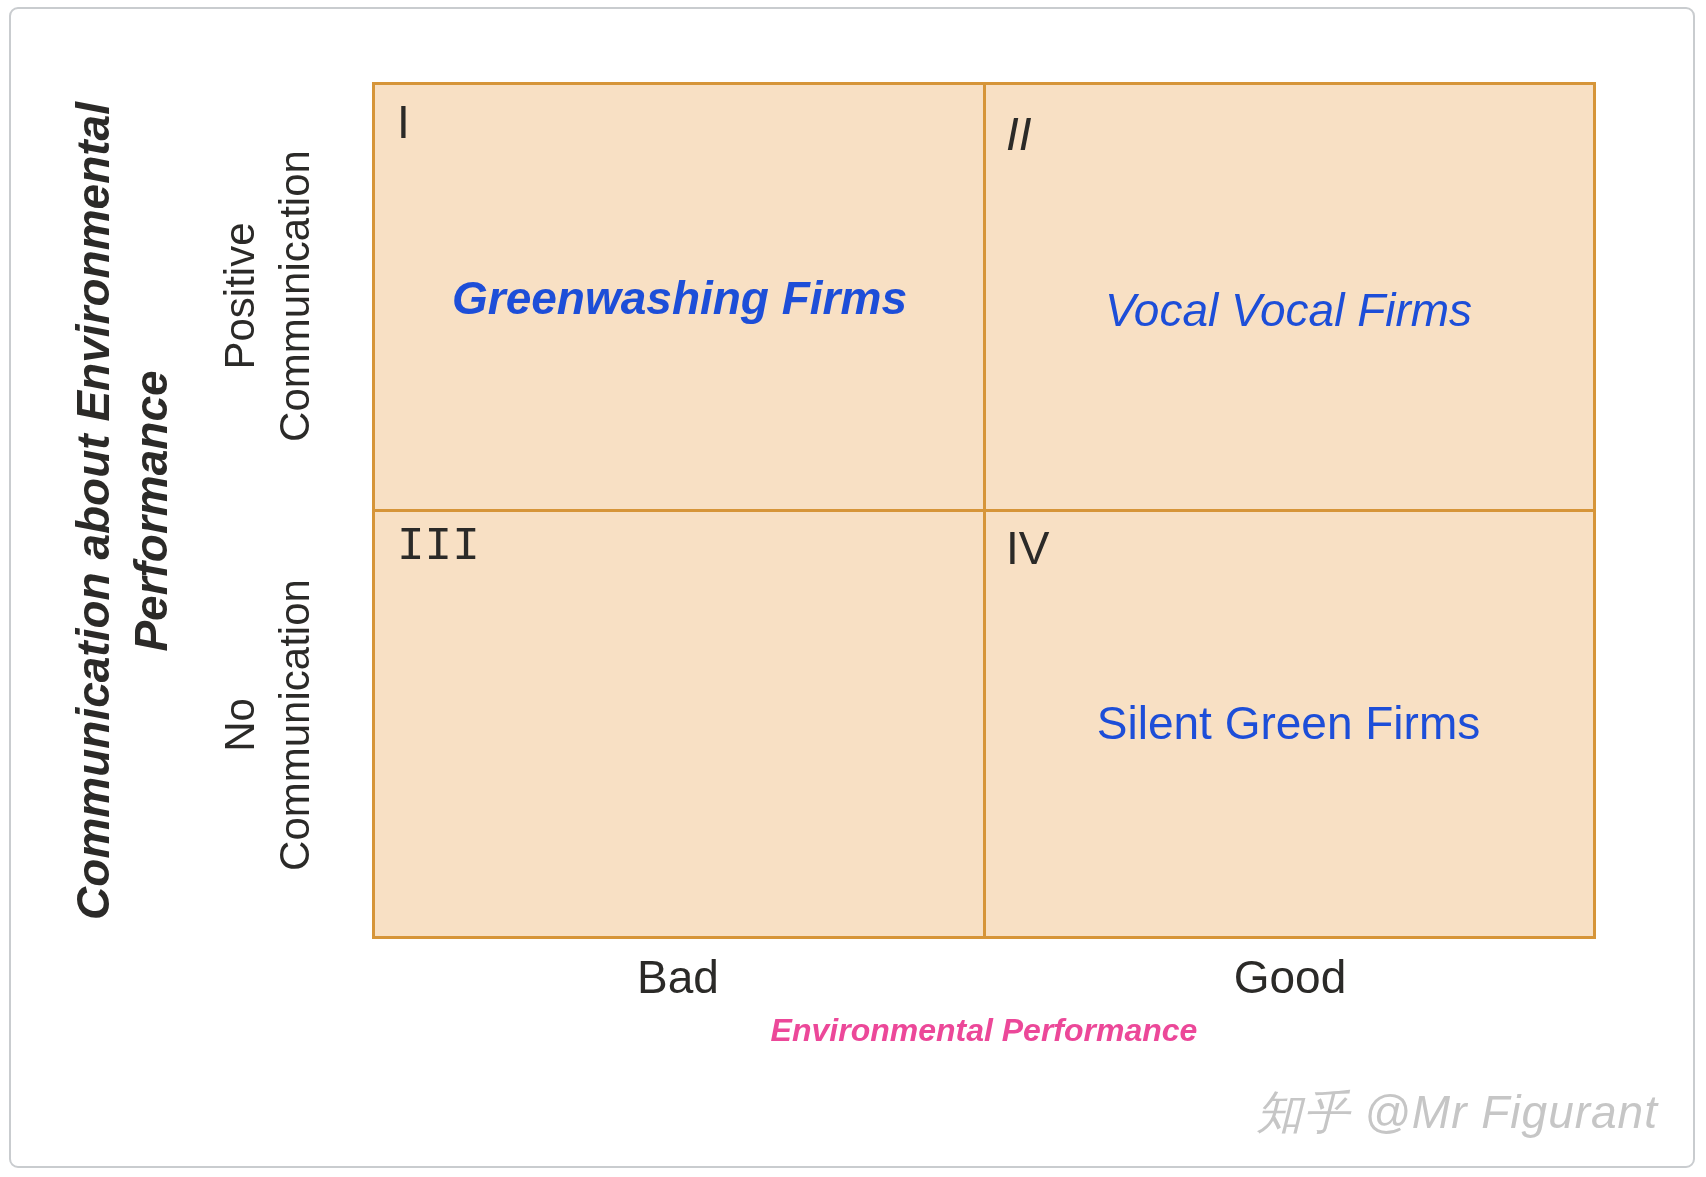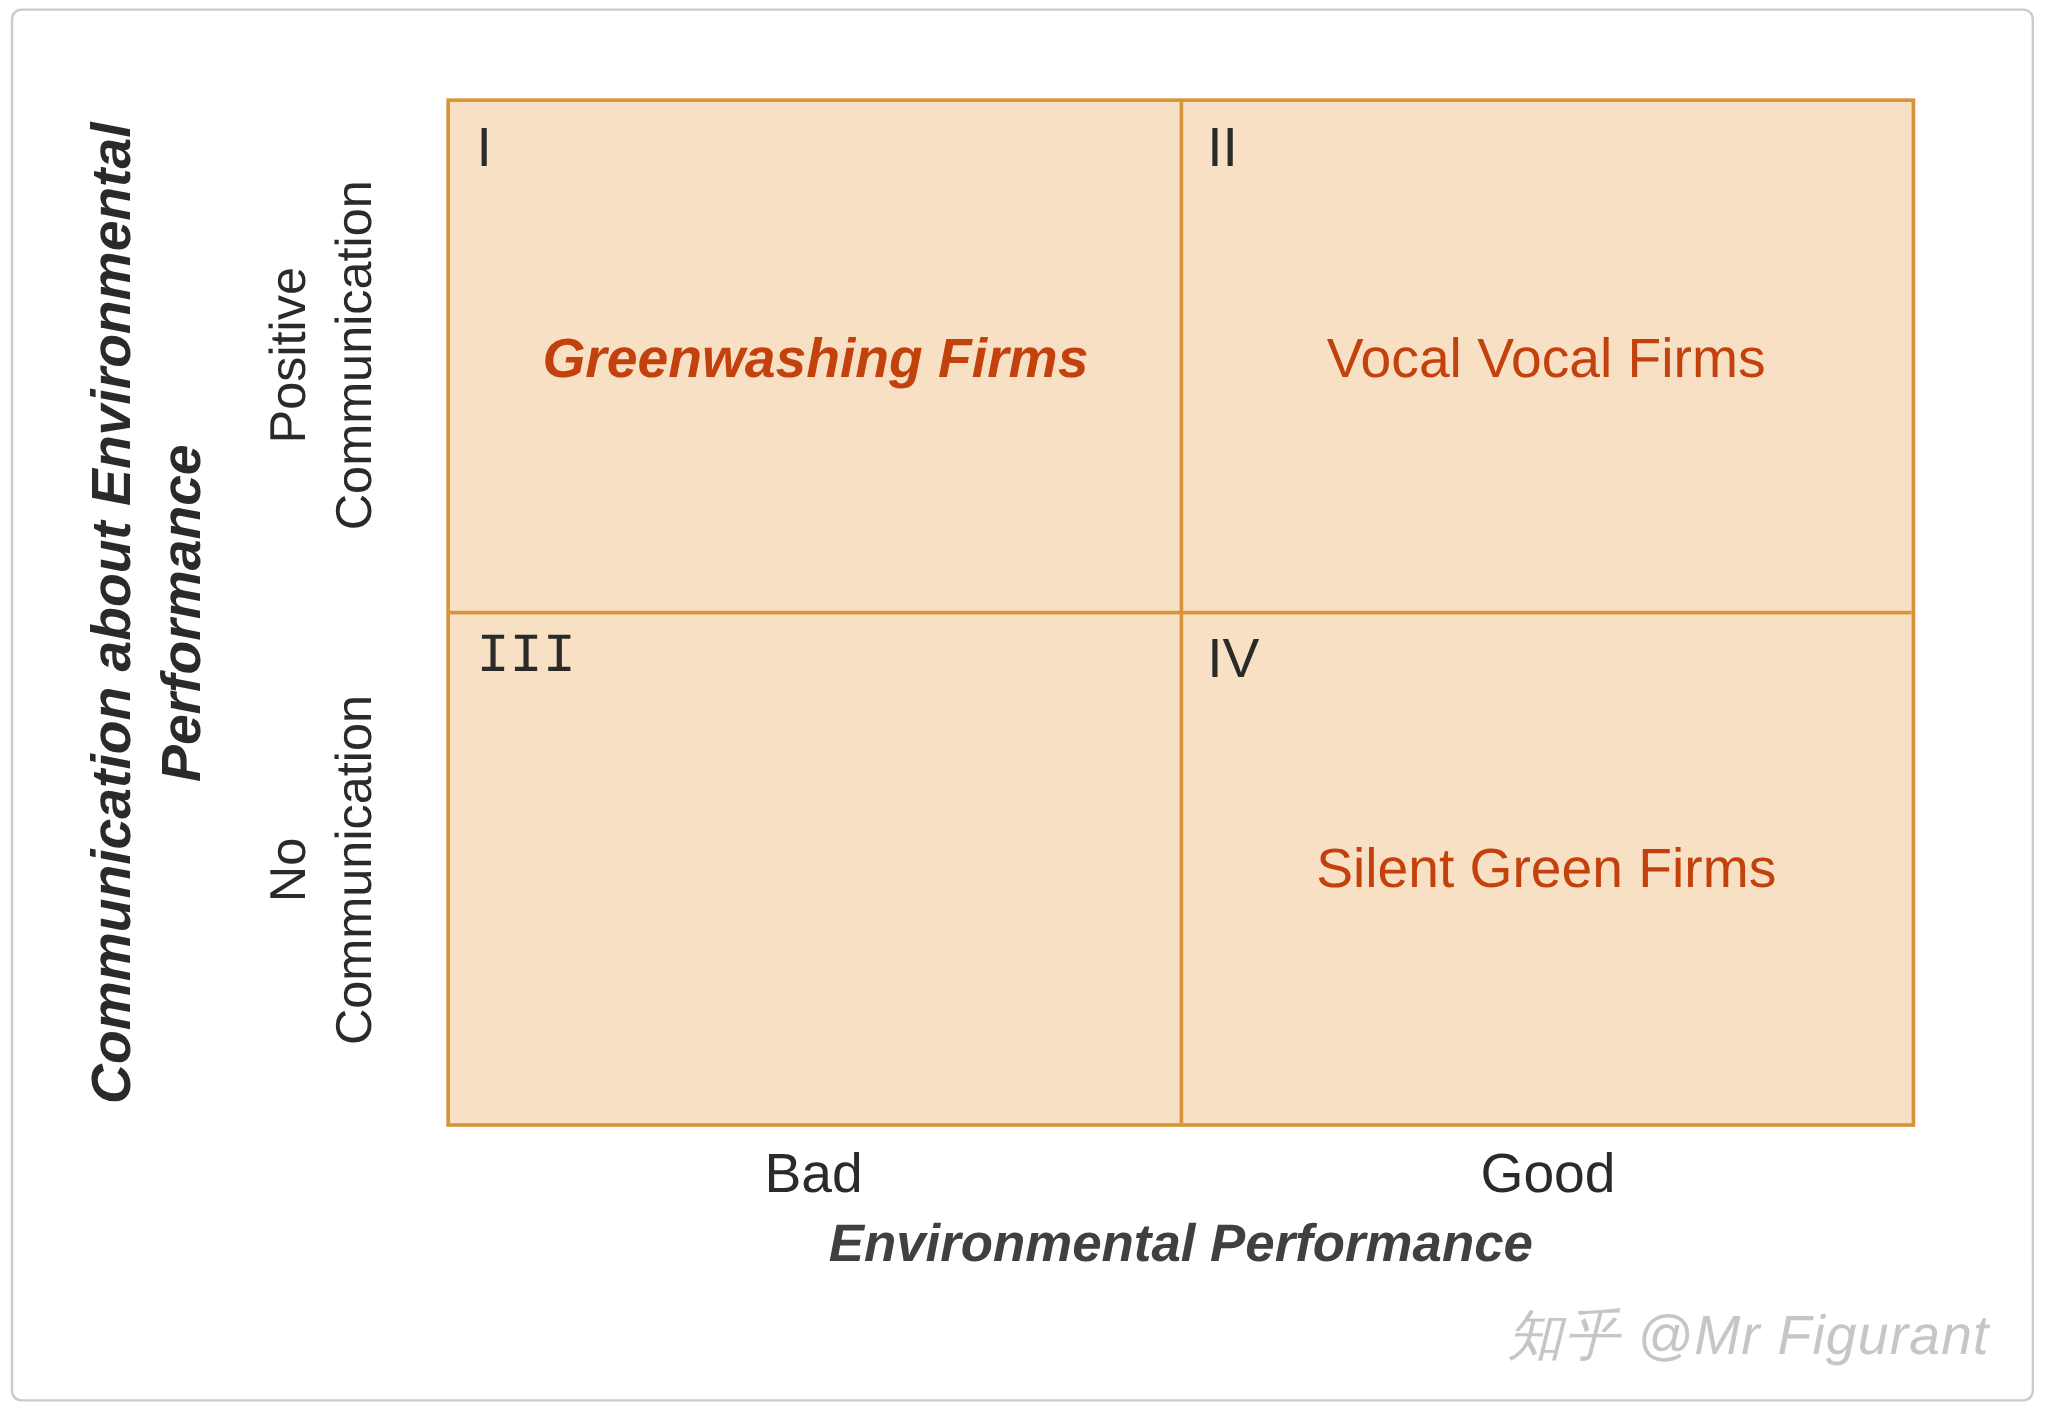--- a/index.html
+++ b/index.html
@@ -42,32 +42,32 @@
   }
   .quad {
     position: absolute;
     width: 50%; height: 50%;
     display: flex;
     align-items: center;
     justify-content: center;
     box-sizing: border-box;
   }
   .q1 { left: 0;   top: 0; }
-  .q2 { left: 50%; top: 0; }
+  .q2 { left: 50%; top: 12px; font-style: italic; }
   .q3 { left: 0;   top: 50%; font-family: Liberation Mono, monospace; }
   .q4 { left: 50%; top: 50%; }
   .numeral {
     position: absolute;
     left: 22px; top: 10px;
     font-size: 46px;
     color: #2b2a28;
   }
   .qlabel {
     font-size: 46px;
-    color: #c2410c;
+    color: #1d4ed8;
     white-space: nowrap;
   }
   .qlabel.emphasized {
     font-weight: bold;
     font-style: italic;
   }
   
   .x-tick {
     position: absolute;
     top: 950px;
@@ -76,24 +76,24 @@
     font-size: 46px;
     color: #2b2a28;
   }
   .x-tick-bad  { left: 372px; }
   .x-tick-good { left: 984px; }
   .x-title {
     position: absolute;
     left: 372px; top: 1012px;
     width: 1224px;
     text-align: center;
-    font-size: 44px;
+    font-size: 32px;
     font-weight: bold;
     font-style: italic;
-    color: #404040;
+    color: #ec4899;
   }
   
   .rot {
     position: absolute;
     transform: translate(-50%, -50%) rotate(-90deg);
     white-space: nowrap;
     text-align: center;
   }
   .y-title {
     left: 122px; top: 511px;

